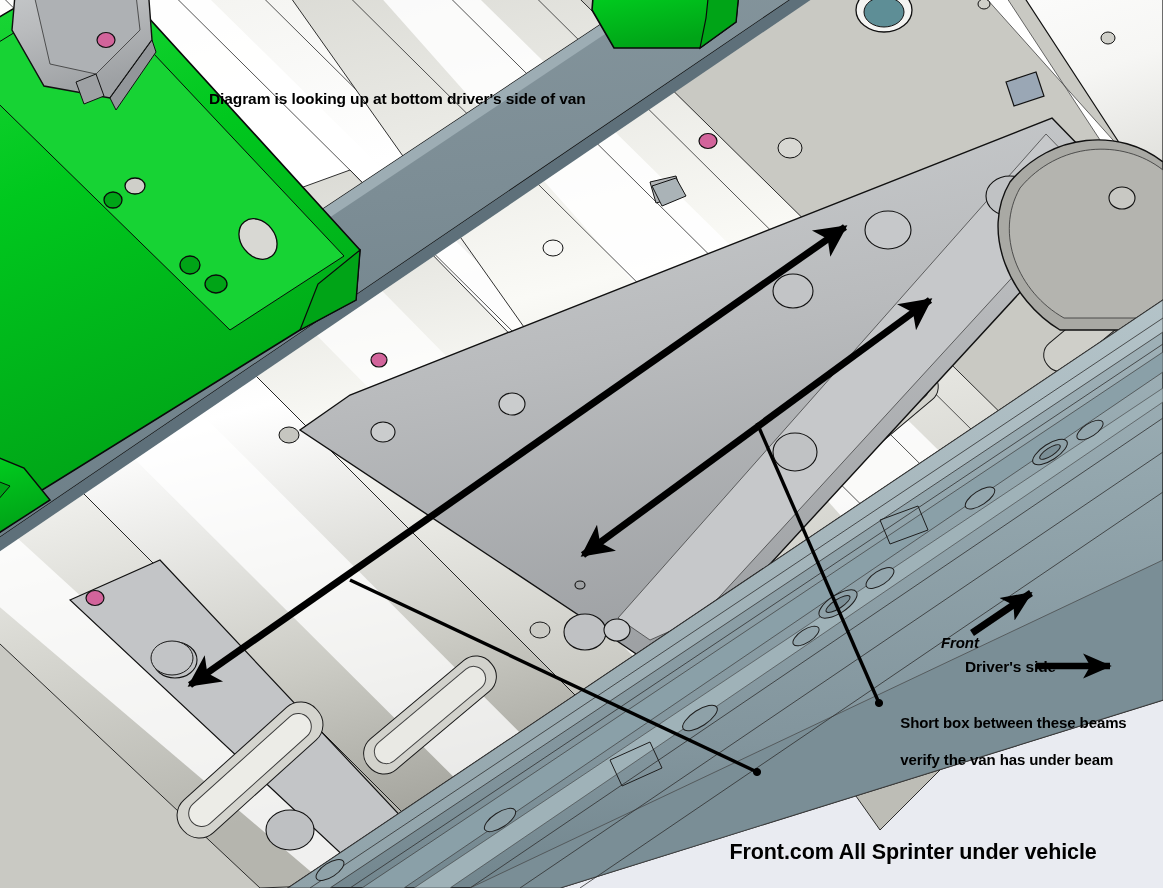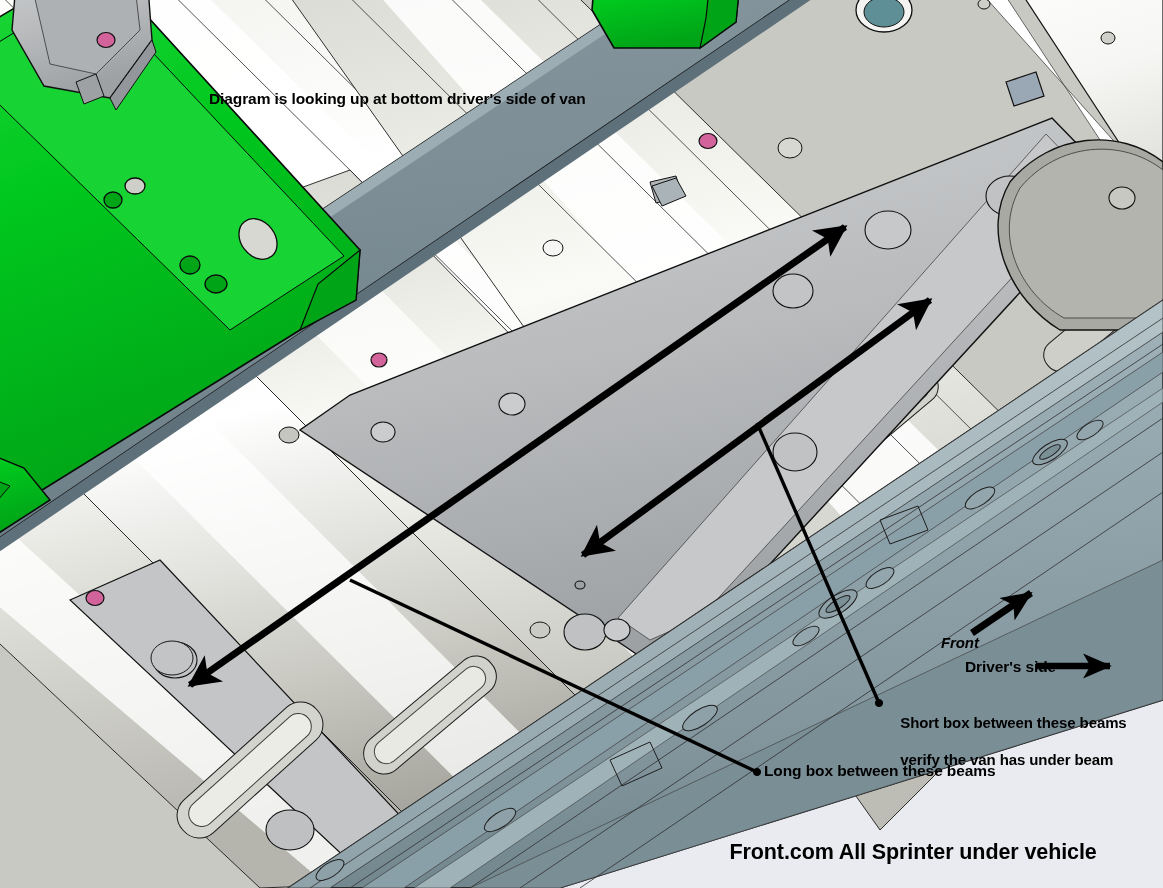--- a/index.html
+++ b/index.html
@@ -341,21 +341,20 @@
     </g>
   </svg>
 
   <div class="anno" id="title-note">Diagram is looking up at bottom driver's side of van</div>
 
   <div class="anno" id="lbl-short">
     <span>Short box between these beams</span><br>
     <span>verify the van has under beam</span>
   </div>
 
-  <div class="anno" id="lbl-long">Long box between these beams</div>
 
   <div class="anno" id="lbl-front">Front</div>
 
   <div class="anno" id="lbl-driver">Driver's side</div>
 
   <div class="anno" id="brand">
     <span>Front.com All Sprinter under vehicle</span><br>
     
   </div>
 

